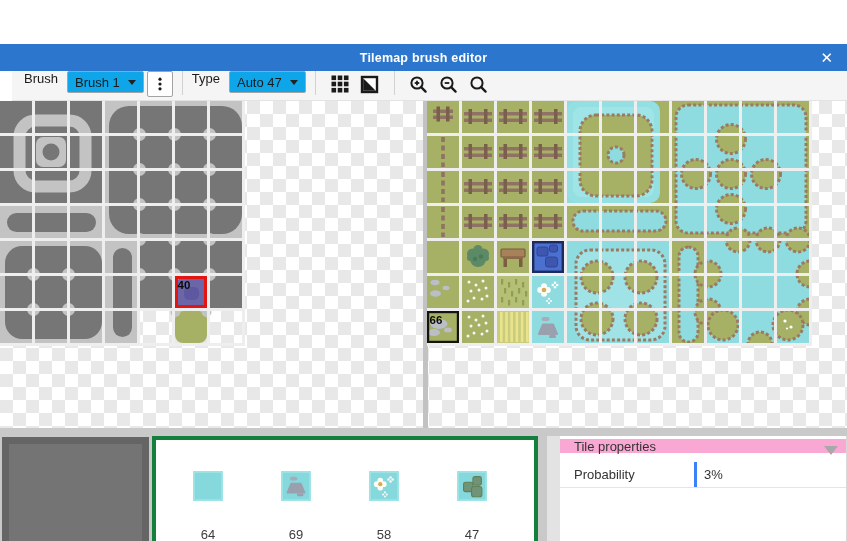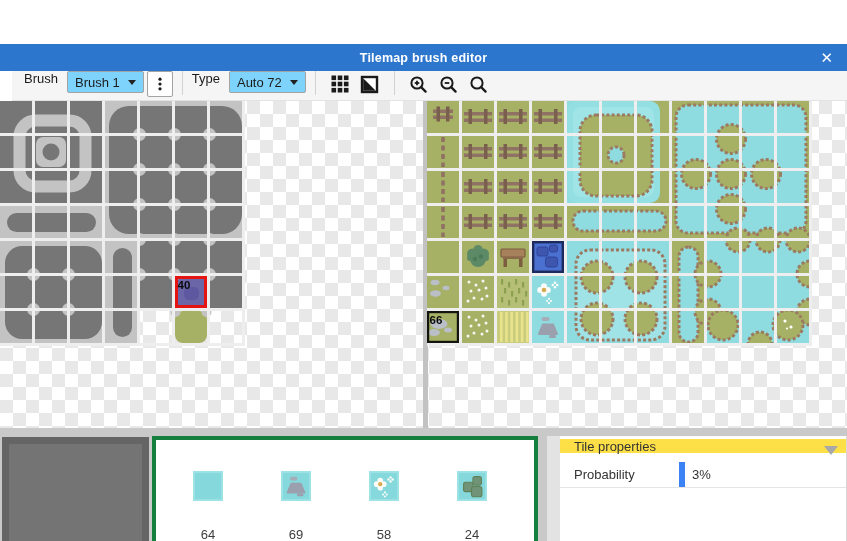--- a/index.html
+++ b/index.html
@@ -10,21 +10,21 @@
   .titlebar{position:absolute;left:0;top:0;width:847px;height:27px;background:#2d76cd;
     display:flex;align-items:center;justify-content:center;}
   .title{color:#fff;font-size:12.5px;font-weight:600;letter-spacing:.2px;}
   .close{position:absolute;right:10px;top:0;height:27px;display:flex;align-items:center;
     color:#fff;font-size:15px;cursor:pointer;padding:0 4px;}
 
   
   .toolbar{position:absolute;left:12px;top:27px;width:847px;height:30px;background:#f5f5f5;
     border-bottom:1px solid #e3e3e3;box-sizing:border-box;display:flex;padding-left:12px;}
   .tb-label{font-size:13px;color:#1b1b1b;margin-right:9px;}
-  .select{height:22px;background:#7dd3fc;border:1px solid #a3a3a3;border-radius:2px;
+  .select{height:22px;background:#0ea5e9;border:1px solid #a3a3a3;border-radius:2px;
     display:flex;align-items:center;padding:0 7px;font-size:13px;color:#1b1b1b;cursor:pointer;box-sizing:border-box;}
   .select .caret{width:0;height:0;border-left:4px solid transparent;border-right:4px solid transparent;
     border-top:5px solid #222;margin-left:8px;}
   .menu-btn{width:24px;height:24px;margin-left:3px;background:#fff;border:1px solid #a3a3a3;border-radius:2px;
     display:flex;align-items:center;justify-content:center;cursor:pointer;}
   .sep{width:1px;height:24px;background:#d2d2d2;margin:0 9px;}
   .icon-btn{width:26px;height:26px;display:flex;align-items:center;justify-content:center;margin:0 2px;cursor:pointer;background:transparent;border:none;padding:0;}
 
   
   .main{position:absolute;left:0;top:57px;width:847px;height:327px;background-color:#fff;
@@ -42,27 +42,27 @@
     background:#747474;border:7px solid #656565;box-sizing:border-box;}
   .selpanel{position:absolute;left:152px;top:8px;width:386px;height:144px;background:#fff;
     border:4px solid #15803d;box-sizing:border-box;display:flex;padding:31px 0 0 8px;}
   .selcell{width:88px;display:flex;flex-direction:column;align-items:center;cursor:pointer;}
   .mini{width:30px;height:30px;display:block;}
   .num{margin-top:26px;font-size:13px;color:#3c3c3c;}
 
   .props{position:absolute;left:547px;top:8px;width:300px;height:149px;background:#fff;
     box-sizing:border-box;border-right:1px solid #d8d8d8;}
   .props-strip{position:absolute;left:0;top:0;width:13px;height:149px;background:#e3e3e3;}
-  .props-head{position:absolute;left:13px;right:0;top:3px;height:14px;background:#fde047;
+  .props-head{position:absolute;left:13px;right:0;top:3px;height:14px;background:#f9a8d4;
     display:flex;align-items:center;padding-left:14px;font-size:13px;color:#333;}
   .tri{position:absolute;right:8px;top:7px;width:0;height:0;border-left:7px solid transparent;
     border-right:7px solid transparent;border-top:9px solid #a8a8a8;cursor:pointer;}
   .props-row{position:absolute;left:13px;right:0;top:26px;height:25px;border-bottom:1px solid #e5e5e5;
     display:flex;align-items:stretch;font-size:13px;color:#333;background:#fff;}
-  .cell1{width:125px;padding-left:14px;border-right:6px solid #3b82f6;display:flex;align-items:center;box-sizing:border-box;}
+  .cell1{width:137px;padding-left:14px;border-right:3px solid #3b82f6;display:flex;align-items:center;box-sizing:border-box;}
   .cell2{padding-left:7px;display:flex;align-items:center;}
 
   .pond{stroke:#9b7a61;stroke-width:3;stroke-dasharray:3 2.2;}
   svg text{font-family:"Liberation Sans",sans-serif;}
 </style>
 </head>
 <body>
 
 <div class="dialog">
 
@@ -80,21 +80,21 @@
     <div class="menu-btn">
       <svg width="16" height="16" viewBox="0 0 16 16">
         <circle cx="8" cy="3.2" r="1.6" fill="#1a1a1a"></circle>
           <circle cx="8" cy="8" r="1.6" fill="#1a1a1a"></circle>
           <circle cx="8" cy="12.8" r="1.6" fill="#1a1a1a"></circle>
       </svg>
     </div>
     <div class="sep"></div>
     <span class="tb-label">Type</span>
     <div class="select" style="min-width:74px">
-      <span>Auto 72</span>
+      <span>Auto 47</span>
       <span class="caret"></span>
     </div>
     <div class="sep"></div>
     <button class="icon-btn">
       <svg width="18" height="18" viewBox="0 0 18 18">
         <g fill="#1a1a1a">
           <rect x="0.5" y="0.5" width="4.6" height="4.6"></rect>
             <rect x="6.7" y="0.5" width="4.6" height="4.6"></rect>
             <rect x="12.9" y="0.5" width="4.6" height="4.6"></rect>
           <rect x="0.5" y="6.7" width="4.6" height="4.6"></rect>
@@ -581,21 +581,21 @@
           <use href="#wflowers"></use>
         </svg>
         <div class="num">58</div>
       </div>
       <div class="selcell">
         <svg class="mini" viewBox="0 0 32 32">
           <rect width="32" height="32" fill="#85d8db"></rect>
             <rect x="1" y="1" width="30" height="30" fill="none" stroke="#9ee3e5" stroke-width="2"></rect>
           <use href="#green-rocks"></use>
         </svg>
-        <div class="num">24</div>
+        <div class="num">47</div>
       </div>
     </div>
 
     <div class="props">
       <div class="props-strip"></div>
       <div class="props-head">
         <span>Tile properties</span>
         <span class="tri"></span>
       </div>
       <div class="props-row">

